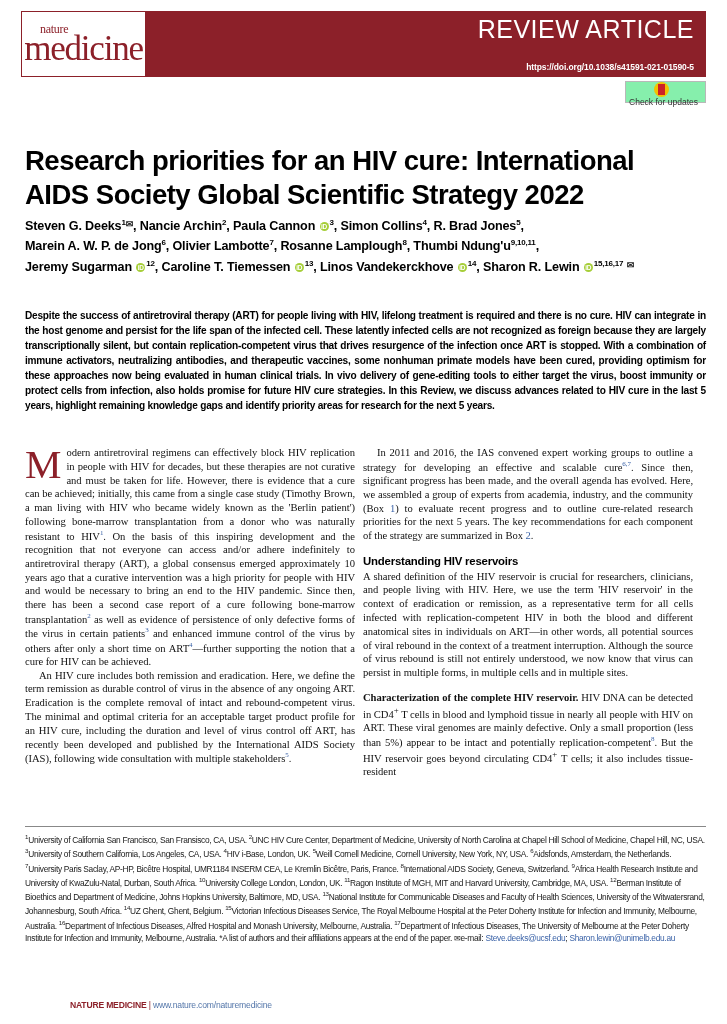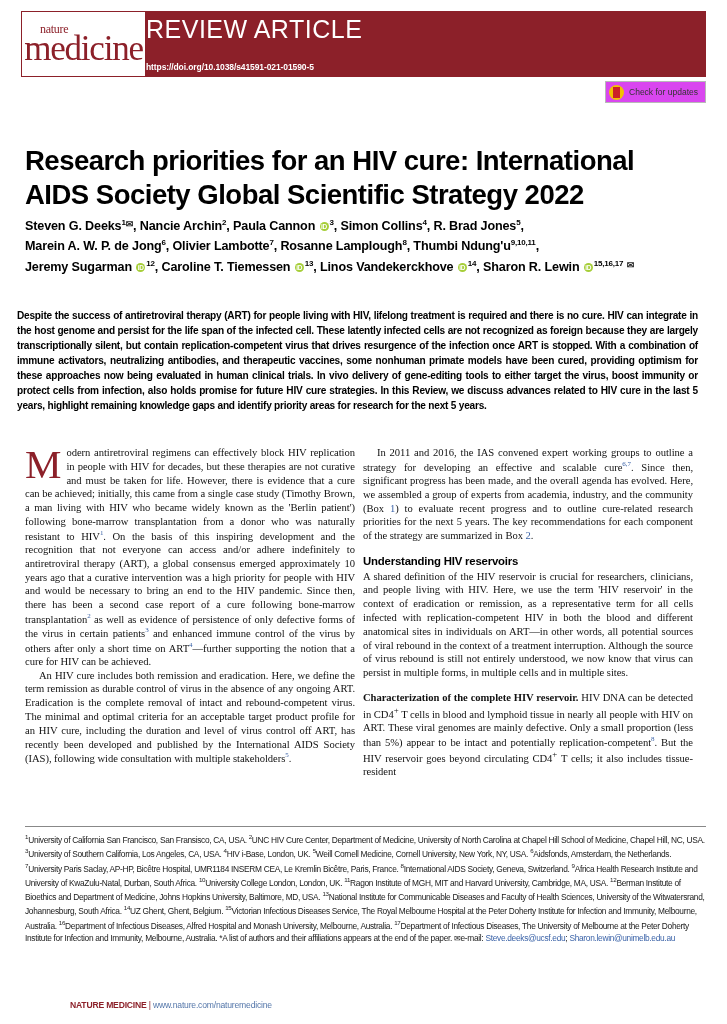--- a/index.html
+++ b/index.html
@@ -54,21 +54,21 @@
     color: #8C2029;
     line-height: 0.9;
     letter-spacing: -1.2px;
     margin-top: -2px;
     font-weight: 400;
   }
   .mast-right {
     flex: 1;
     display: flex;
     flex-direction: column;
-    align-items: flex-start;
+    align-items: flex-end;
     justify-content: center;
     padding-right: 12px;
     gap: 20px;
   }
   .review-article {
     font-family: "Liberation Sans", sans-serif;
     color: #ffffff;
     font-size: 25px;
     font-weight: 400;
     letter-spacing: 0.5px;
@@ -81,26 +81,27 @@
     font-weight: bold;
     letter-spacing: -0.1px;
   }
 
   
   .crossmark {
     position: absolute;
     right: 21px;
     top: 81px;
     height: 22px;
-    background: #d946ef;
+    background: #86efac;
     border: 1px solid #b8b8b8;
     display: flex;
     align-items: center;
     padding: 0 7px 0 3px;
     box-sizing: border-box;
+    flex-direction: column;
   }
   .cm-icon {
     width: 15px;
     height: 15px;
     border-radius: 50%;
     background: #F2C200;
     display: inline-block;
     position: relative;
     margin-right: 5px;
     flex: none;
@@ -167,21 +168,21 @@
   .env {
     display: inline-block;
     font-size: 9px;
     vertical-align: 3px;
     color: #222;
   }
 
   
   .abstract {
     position: absolute;
-    left: 17px;
+    left: 25px;
     top: 309px;
     width: 681px;
     font-family: "Liberation Sans", sans-serif;
     font-weight: bold;
     font-size: 10.1px;
     line-height: 1.485;
     letter-spacing: -0.22px;
     text-align: justify;
     color: #000;
   }

